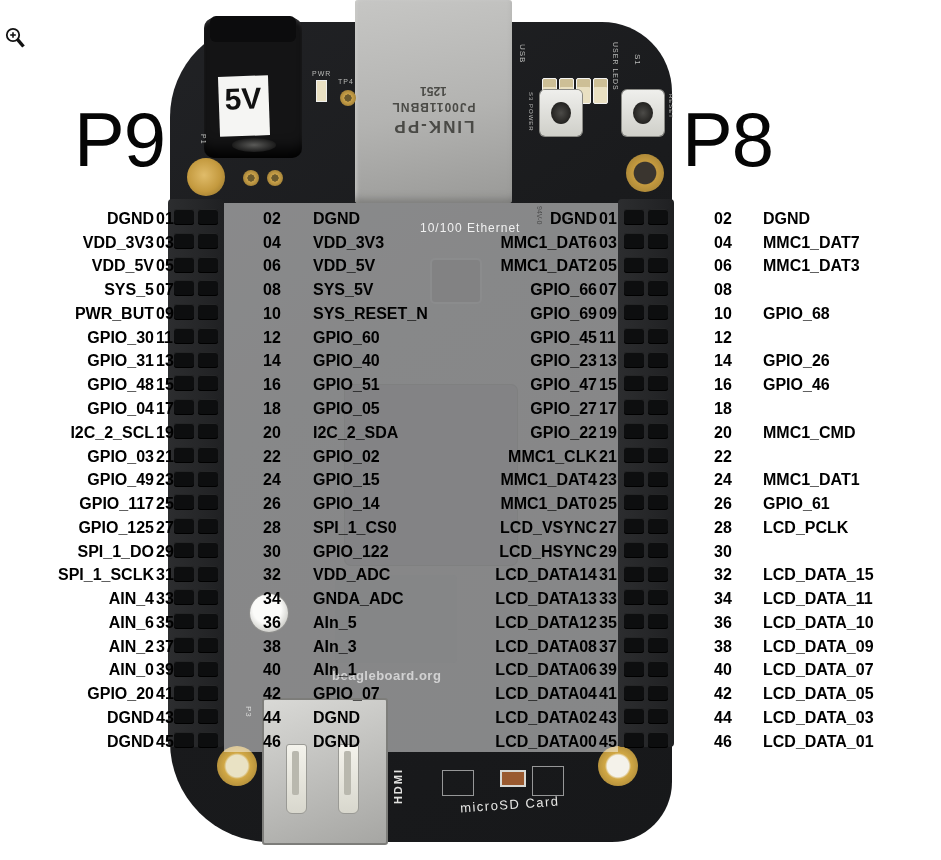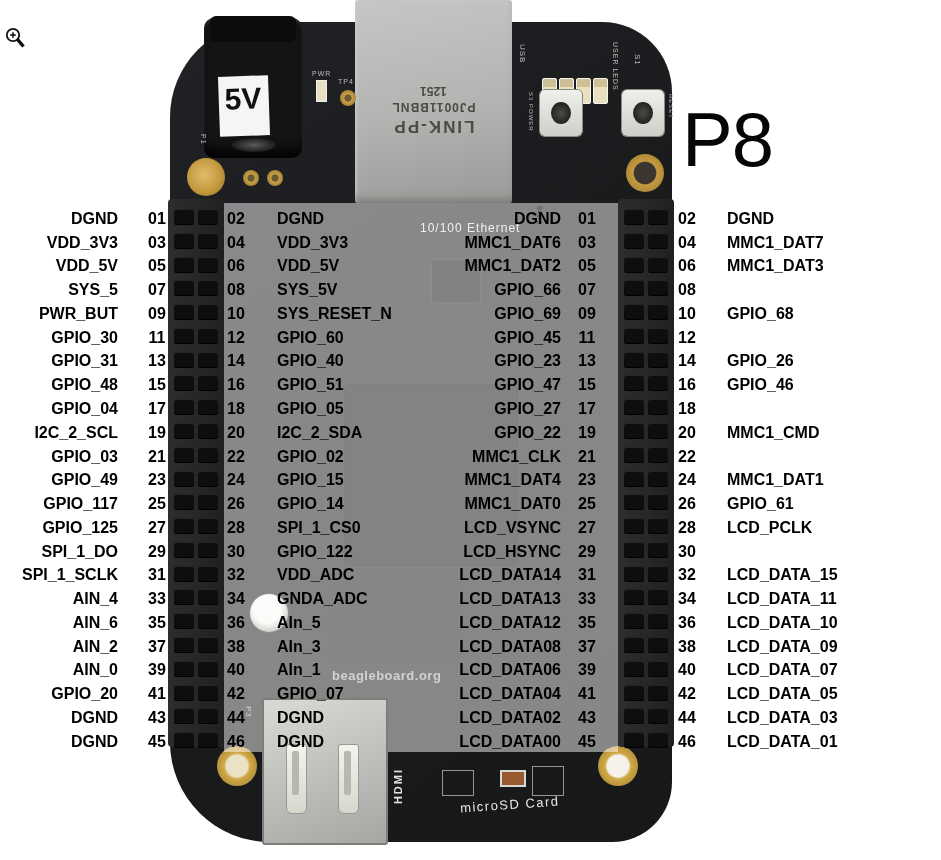--- a/index.html
+++ b/index.html
@@ -79,45 +79,46 @@
   .usb .prong:after{content:"";position:absolute;left:5px;top:6px;width:7px;height:44px;background:#b9b8ae;border-radius:2px;}
 
   
   .hdmi{position:absolute;left:392px;top:768px;color:#e2e2e0;font-size:11px;font-weight:bold;letter-spacing:2px;
         writing-mode:vertical-rl;transform:rotate(180deg);z-index:3;}
   .microsd{position:absolute;left:460px;top:797px;color:#e8e8e6;font-size:13px;letter-spacing:1.5px;transform:rotate(-4deg);z-index:3;}
   .rbox{position:absolute;border:1px solid rgba(255,255,255,.55);z-index:3;}
   .ccomp{position:absolute;left:500px;top:770px;width:22px;height:13px;background:#9a5a30;border:2px solid #d8d8d4;z-index:3;}
 
   
-  .rows{position:absolute;top:207px;z-index:8;}
+  .rows{position:absolute;top:207px;z-index:8;margin-left:36px;}
   #rows9{left:0;width:470px;}
   #rows8{left:420px;width:521px;}
   .pin-row{display:grid;align-items:center;height:23.78px;font-size:16px;font-weight:bold;color:#000;line-height:1;}
   #rows9 .pin-row{grid-template-columns:120px 74px 33px 50px auto;}
   #rows8 .pin-row{grid-template-columns:143px 48px 67px 49px auto;}
   .nl{text-align:right;padding-right:2px;white-space:nowrap;}
-  .pl{text-align:center;}
+  .pl{}
   .pr{text-align:left;}
   .nr{text-align:left;white-space:nowrap;}
 
   .zoomcur{position:absolute;left:4px;top:26px;z-index:9;}
 </style>
 </head>
 <body>
 
 <div class="stage">
 
   <svg class="zoomcur" width="24" height="26" viewBox="0 0 24 26">
     <circle cx="9" cy="9" r="6.2" fill="#fcfcfc" stroke="#111" stroke-width="1.8"></circle>
     <line x1="6.2" y1="9" x2="11.8" y2="9" stroke="#111" stroke-width="1.6"></line>
     <line x1="9" y1="6.2" x2="9" y2="11.8" stroke="#111" stroke-width="1.6"></line>
     <line x1="13.4" y1="13.4" x2="19.5" y2="20.5" stroke="#111" stroke-width="3.4"></line>
   </svg>
 
+  <div class="big p9big">P9</div>
   <div class="big p8big">P8</div>
 
   <div class="board">
 
     <div class="chip-main"></div>
     <div class="chip-emmc"></div>
     <div class="chip-phy"></div>
 
     <div class="eth">
       <div class="ethtext">

